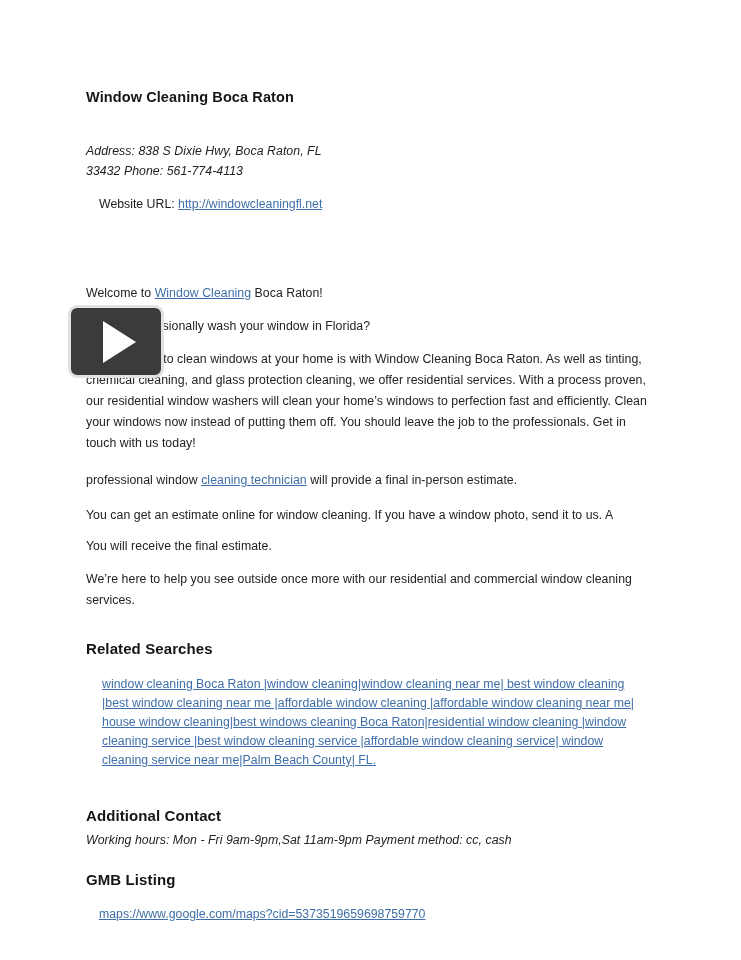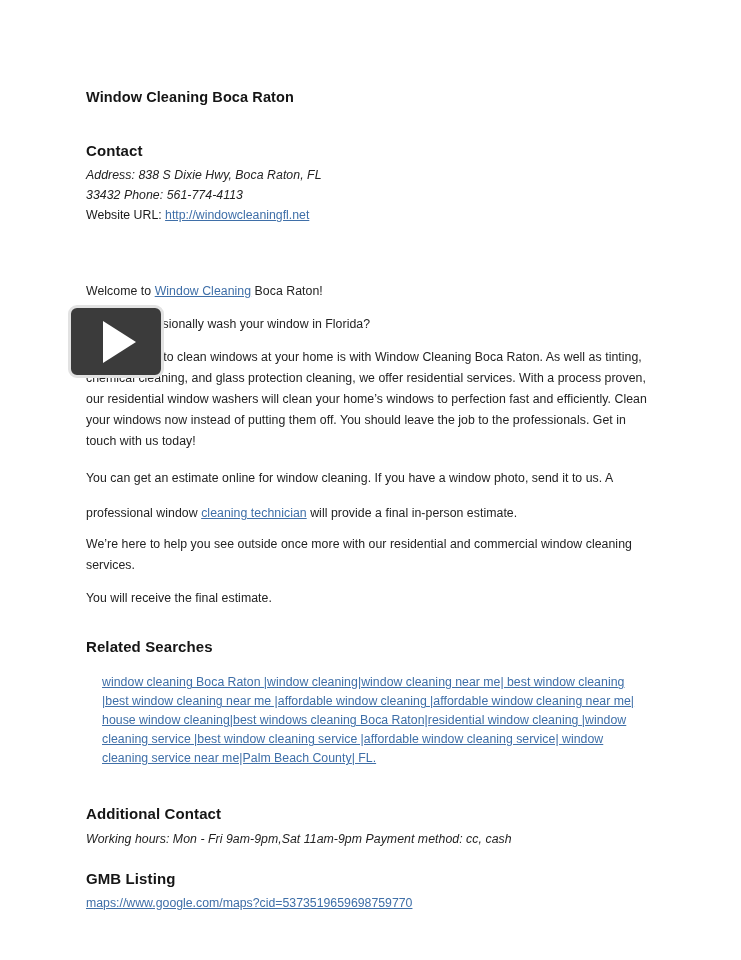--- a/index.html
+++ b/index.html
@@ -85,21 +85,21 @@
     text-decoration: underline;
     letter-spacing: 0.05px;
     margin: 16px;
     word-spacing: -0.2px;
     cursor: pointer;
     display: block;
   }
   .url-line {
     font-size: 12.3px;
     line-height: 20px;
-    margin: 0;
+    margin: 13px;
   }
 
   
   .blk-contact { margin-top: 0; }
   .gap-about   { height: 56px; }
   .gap-rel     { height: 16px; }
   .gap-add     { height: 20px; }
   .gap-gmb     { height: 20px; }
 
   
@@ -130,43 +130,42 @@
 </head>
 <body>
 
 <div class="page">
 
   <div class="content">
 
     <h1 class="doc-title">Window Cleaning Boca Raton</h1>
 
     <div class="blk-contact">
-      <h2 class="section-heading">Contact</h2>
       <p class="line">Address: 838 S Dixie Hwy, Boca Raton, FL</p>
       <p class="line">33432 Phone: 561-774-4113</p>
       <p class="url-line"><span>Website URL: </span><span class="lnk">http://windowcleaningfl.net</span></p>
     </div>
 
     <div class="gap-about"></div>
 
     <div>
 
       <p class="para"><span>Welcome to </span><span class="lnk">Window Cleaning</span><span> Boca Raton!</span></p>
 
       <p class="para">How to professionally wash your window in Florida?</p>
 
       <p class="para">The best way to clean windows at your home is with Window Cleaning Boca Raton.  As well as tinting, chemical cleaning, and glass protection cleaning, we offer residential services. With a process proven, our residential window washers will clean your home’s windows to perfection fast and efficiently. Clean your windows now instead of putting them off. You should leave the job to the professionals. Get in touch with us today!</p>
 
+      <p class="para loose"><span>professional window </span><span class="lnk">cleaning technician</span><span> will provide a final in-person estimate.</span></p>
+
       <p class="para loose">You can get an estimate online for window cleaning. If you have a window photo, send it to us. A</p>
 
-      <p class="para loose"><span>professional window </span><span class="lnk">cleaning technician</span><span> will provide a final in-person estimate.</span></p>
+      <p class="para">You will receive the final estimate.</p>
 
       <p class="para">We’re here to help you see outside once more with our residential and commercial window cleaning services.</p>
-
-      <p class="para">You will receive the final estimate.</p>
 
     </div>
 
     <div class="gap-rel"></div>
 
     <div>
       <h2 class="section-heading">Related Searches</h2>
       <span class="kw-block">window cleaning Boca Raton |window cleaning|window cleaning near me| best window cleaning |best window cleaning near me |affordable window cleaning |affordable window cleaning near me| house window cleaning|best windows cleaning Boca Raton|residential window cleaning |window cleaning service |best window cleaning service |affordable window cleaning service| window cleaning service near me|Palm Beach County| FL.</span>
     </div>
 

